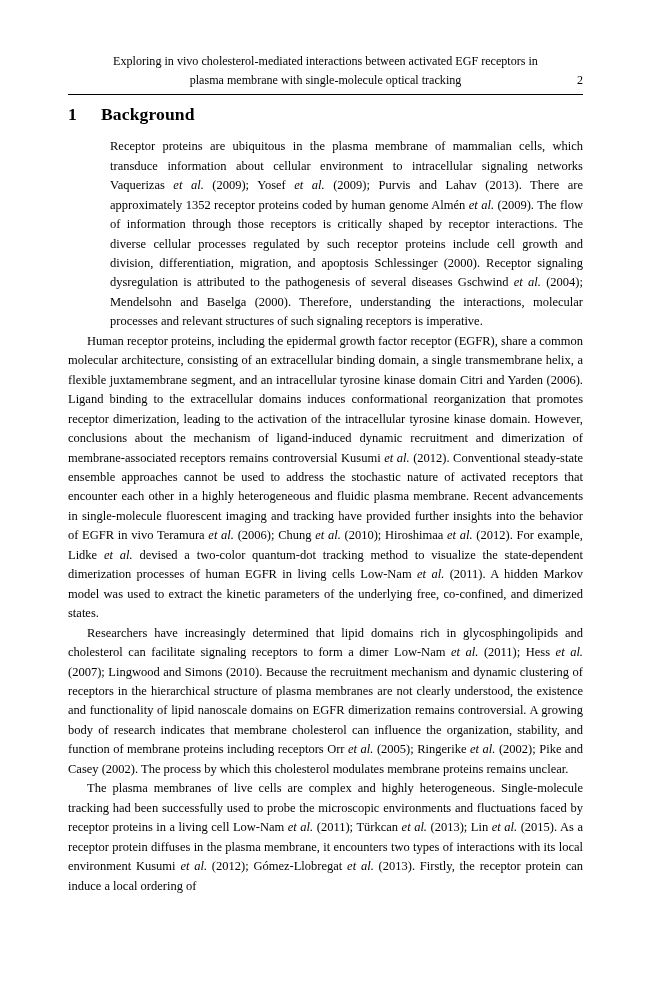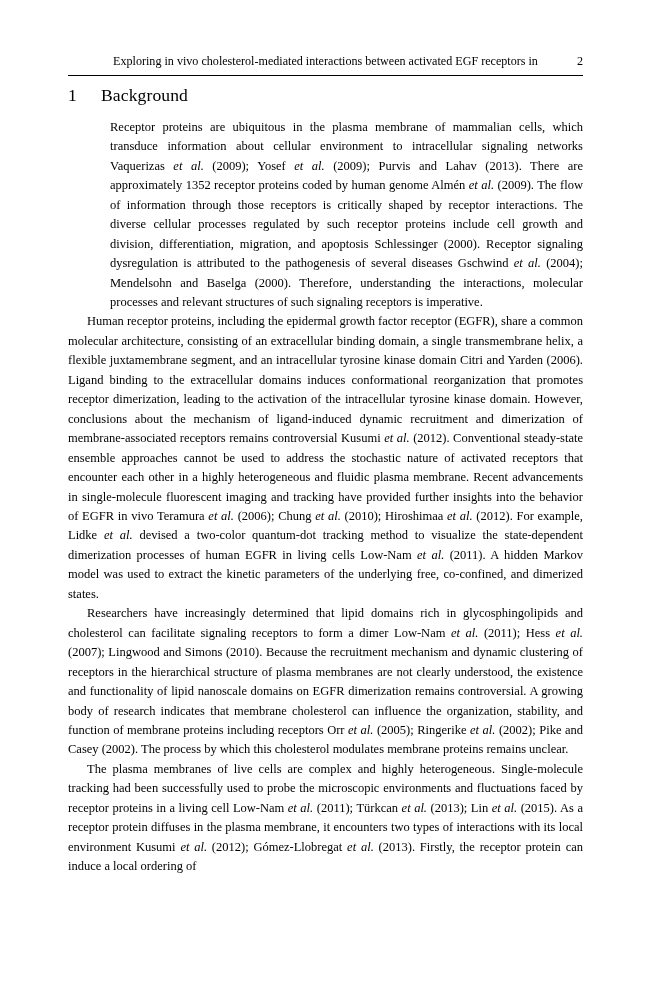--- a/index.html
+++ b/index.html
@@ -46,21 +46,21 @@
   .header-rule {
     border: 0;
     border-top: 1.1px solid #000;
     margin: 1.5px 0 0 0;
     width: 100%;
   }
 
   
   .section-heading {
     font-size: 17.6px;
-    font-weight: normal;
+    font-weight: bold;
     margin: 8px 0 0 0;
     line-height: 22px;
     letter-spacing: 0.1px;
   }
   .section-number {
     display: inline-block;
     width: 33px;
   }
 
   
@@ -86,20 +86,21 @@
   .ital { font-style: italic; }
 </style>
 </head>
 <body>
 
 <div class="page">
   <div class="content">
 
     <div class="runhead">
       <span class="runhead-line1">Exploring in vivo cholesterol-mediated interactions between activated EGF receptors in</span>
+      <span class="runhead-line2">plasma membrane with single-molecule optical tracking</span>
       <span class="runhead-pageno">2</span>
     </div>
     <hr class="header-rule">
 
     <h1 class="section-heading">
       <span class="section-number">1</span><span>Background</span>
     </h1>
 
     <div class="body-text">
       <p class="para first">Receptor proteins are ubiquitous in the plasma membrane of mammalian cells, which transduce information about cellular environment to intracellular signaling networks Vaquerizas <span class="ital">et al.</span> (2009); Yosef <span class="ital">et al.</span> (2009); Purvis and Lahav (2013). There are approximately 1352 receptor proteins coded by human genome Almén <span class="ital">et al.</span> (2009). The flow of information through those receptors is critically shaped by receptor interactions. The diverse cellular processes regulated by such receptor proteins include cell growth and division, differentiation, migration, and apoptosis Schlessinger (2000). Receptor signaling dysregulation is attributed to the pathogenesis of several diseases Gschwind <span class="ital">et al.</span> (2004); Mendelsohn and Baselga (2000). Therefore, understanding the interactions, molecular processes and relevant structures of such signaling receptors is imperative.</p>

